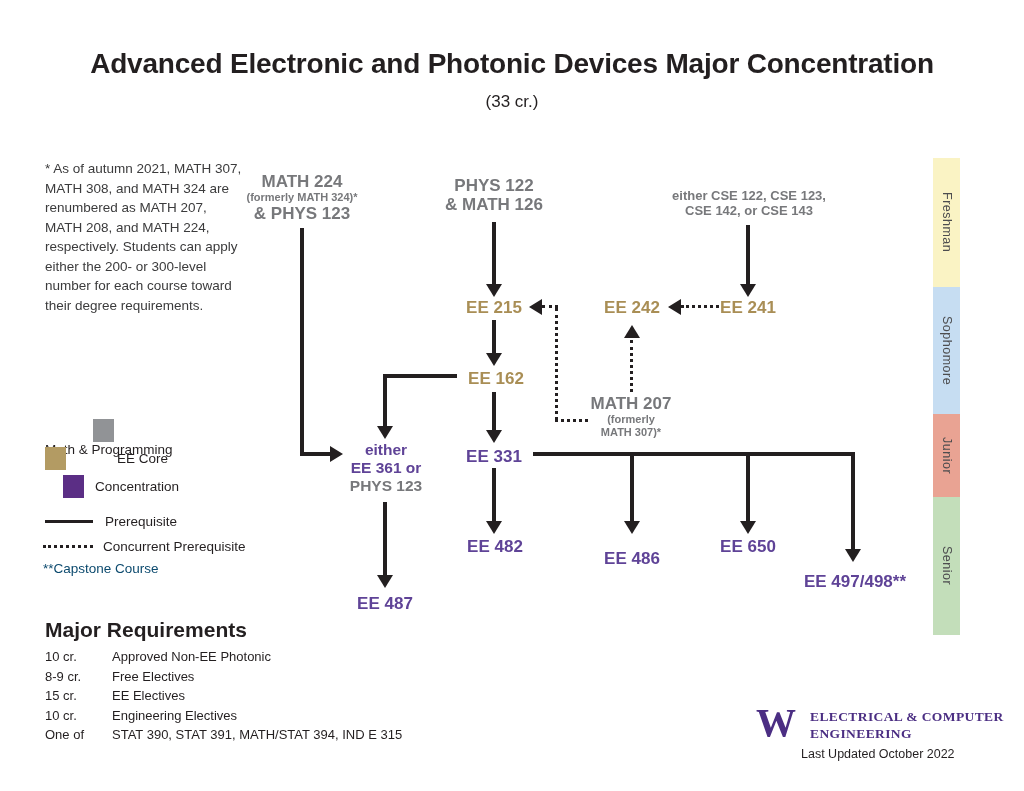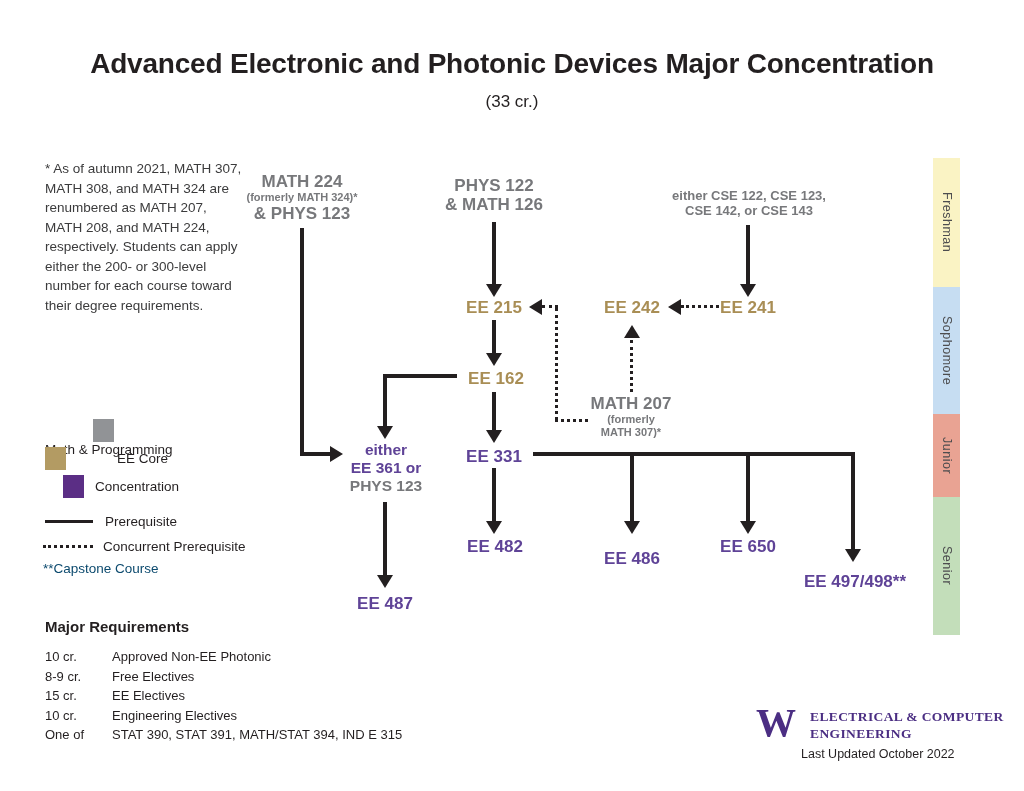--- a/index.html
+++ b/index.html
@@ -41,21 +41,21 @@
   
   .legend-item { position:absolute; display:flex; align-items:center; }
   .swatch { width:21px; height:23px; margin-right:11px; }
   .sw-gray { background:#919396; } .sw-tan { background:#b39b63; } .sw-purple { background:#5b2e85; }
   .legend-label { font-size:13.5px; color:#231f20; }
   .line-sample-solid { width:48px; height:3px; background:#231f20; margin-right:12px; }
   .line-sample-dot { width:50px; height:0; border-top:3px dotted #231f20; margin-right:10px; }
   .capstone { position:absolute; left:43px; top:561px; font-size:13.5px; color:#0c4a6e; }
 
   
-  .mr-heading { position:absolute; left:45px; top:618px; font-size:15px; font-weight:700; }
+  .mr-heading { position:absolute; left:45px; top:618px; font-size:21px; font-weight:700; }
   .mr-table { position:absolute; left:45px; top:647px; font-size:13px; }
   .mr-row { display:flex; height:19.5px; align-items:center; }
   .mr-credits { width:67px; }
   .mr-courses { white-space:nowrap; }
 
   
   .year-bar { position:absolute; left:933px; top:158px; width:27px; }
   .year-seg { position:absolute; left:0; width:27px; display:flex; align-items:center; justify-content:center; }
   .year-seg span { writing-mode:vertical-rl; font-size:12.5px; color:#4d4d4f; letter-spacing:0.5px; }
   .seg-freshman  { top:0;    height:129px; background:#faf3c4; }

